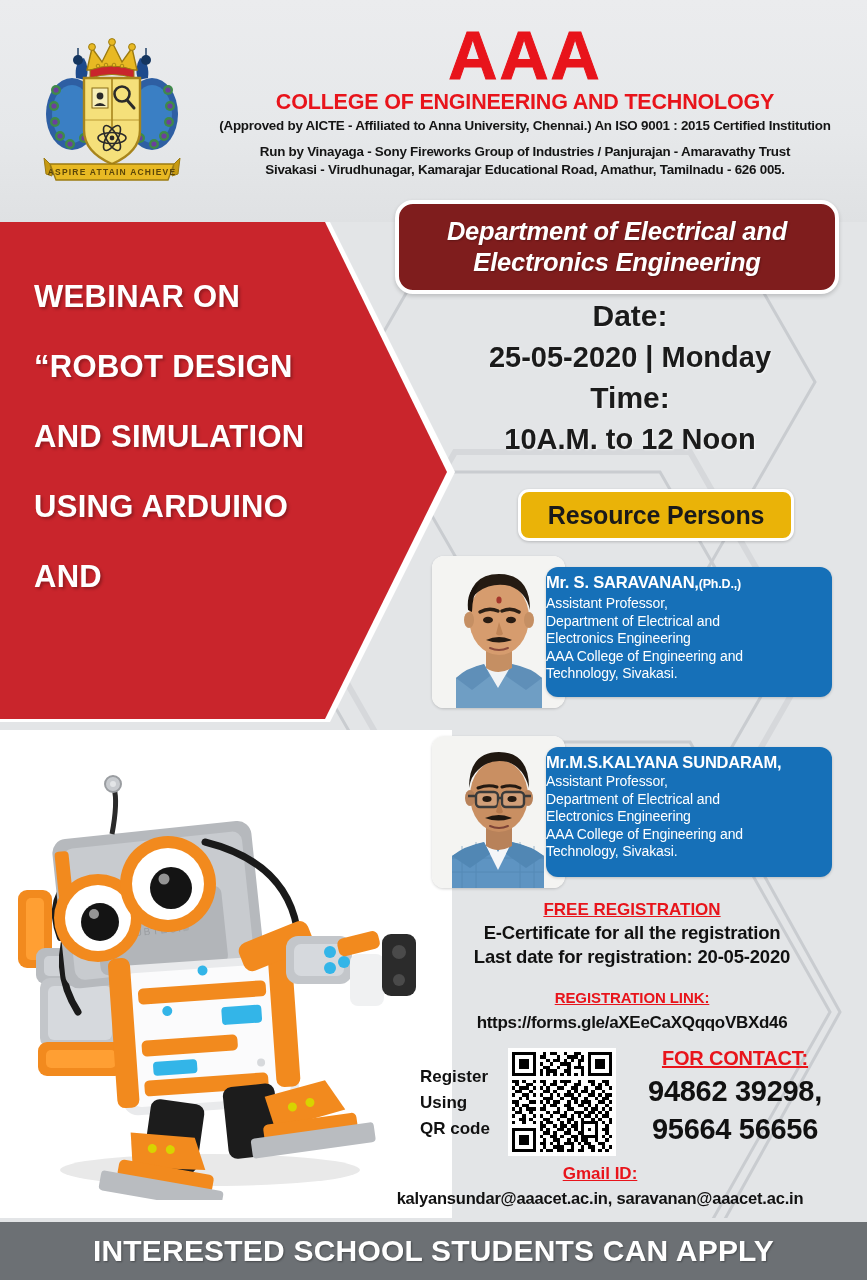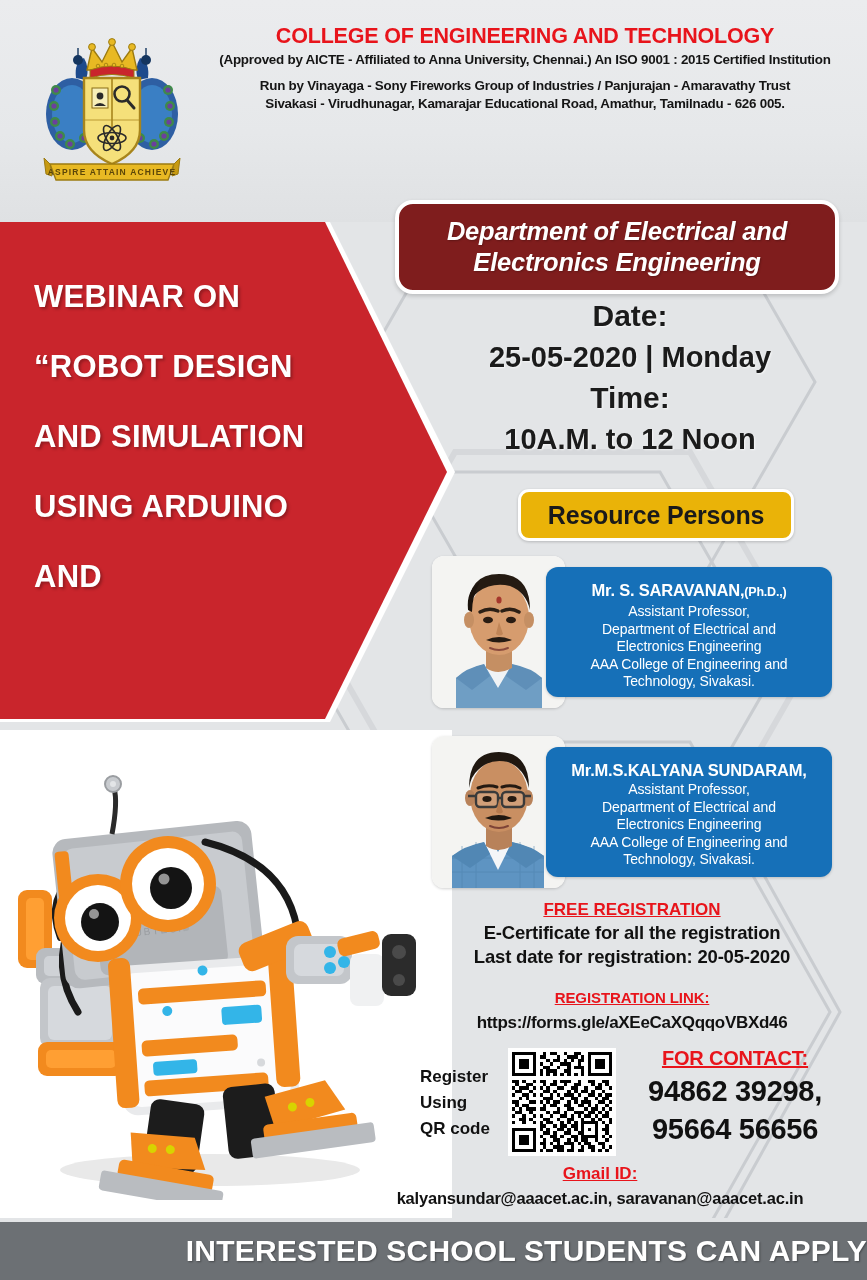--- a/index.html
+++ b/index.html
@@ -89,21 +89,21 @@
   
   .person{position:absolute;left:432px;width:400px;height:152px;}
   .personPhotoWrap{
     position:absolute;left:0;top:0;width:133px;height:152px;
     background:#ffffff;border-radius:12px;overflow:hidden;
     box-shadow:0 1px 3px rgba(0,0,0,0.18);
   }
   .personInfo{
     position:absolute;left:114px;top:11px;width:286px;height:130px;
     background:#1670b8;border-radius:12px;
-    color:#ffffff;text-align:center;padding-top:8px;box-sizing:border-box;
+    color:#ffffff;padding-top:0;box-sizing:border-box;
     box-shadow:0 1px 3px rgba(0,0,0,0.18);
   }
   .pName{font-size:16.5px;font-weight:bold;line-height:22px;padding-top:4px;letter-spacing:-0.2px;}
   .pName .phd{font-size:12.5px;}
   .pLine{font-size:14px;line-height:17.5px;letter-spacing:-0.1px;}
 
   
   #freeReg{
     position:absolute;left:432px;top:898px;width:400px;text-align:center;
   }
@@ -148,21 +148,21 @@
   .gmailTitle{
     font-size:17px;font-weight:bold;color:#e8141b;
     text-decoration:underline;line-height:24px;
   }
   .gmailIds{font-size:16.5px;font-weight:bold;color:#111;line-height:24px;letter-spacing:-0.2px;}
 
   
   #footer{
     position:absolute;left:0;top:1222px;width:867px;height:58px;
     background:#6c7074;
-    display:flex;align-items:center;justify-content:flex-end;
+    display:flex;align-items:center;justify-content:center;
   }
   #footerText{
     font-size:30px;font-weight:bold;color:#ffffff;letter-spacing:0.2px;
     text-shadow:1px 1px 2px rgba(0,0,0,0.35);
   }
 </style>
 </head>
 <body>
 
 <div id="poster">
@@ -255,20 +255,21 @@
 
       <g>
         <path d="M8 138 L132 138 L126 154 L14 154 Z" fill="#e8b923" stroke="#9c7b10" stroke-width="1.4"></path>
         <path d="M8 138 L2 132 L4 148 L10 150 Z" fill="#c79a12" stroke="#9c7b10" stroke-width="1"></path>
         <path d="M132 138 L138 132 L136 148 L130 150 Z" fill="#c79a12" stroke="#9c7b10" stroke-width="1"></path>
         <text x="70" y="149" font-family="Liberation Sans, sans-serif" font-size="8.5" font-weight="bold" fill="#5c4608" text-anchor="middle" letter-spacing="1.2">ASPIRE ATTAIN ACHIEVE</text>
       </g>
     </svg>
 
     <div id="headerText">
+      <div class="aaa">AAA</div>
       <div class="colsub">COLLEGE OF ENGINEERING AND TECHNOLOGY</div>
       <div class="addr">(Approved by AICTE  - Affiliated to Anna University, Chennai.)  An ISO 9001 : 2015 Certified Institution</div>
       <div class="addr" style="margin-top:7px">Run by Vinayaga - Sony Fireworks Group of Industries / Panjurajan - Amaravathy Trust</div>
       <div class="addr" style="margin-top:0">Sivakasi - Virudhunagar, Kamarajar Educational Road, Amathur,  Tamilnadu - 626 005.</div>
     </div>
   </div>
 
   <svg id="hexdecor" viewBox="0 0 867 996">
     <rect x="0" y="0" width="867" height="996" fill="#e3e5e7"></rect>
     <g fill="none" stroke="#c9ccd0" stroke-width="3">

